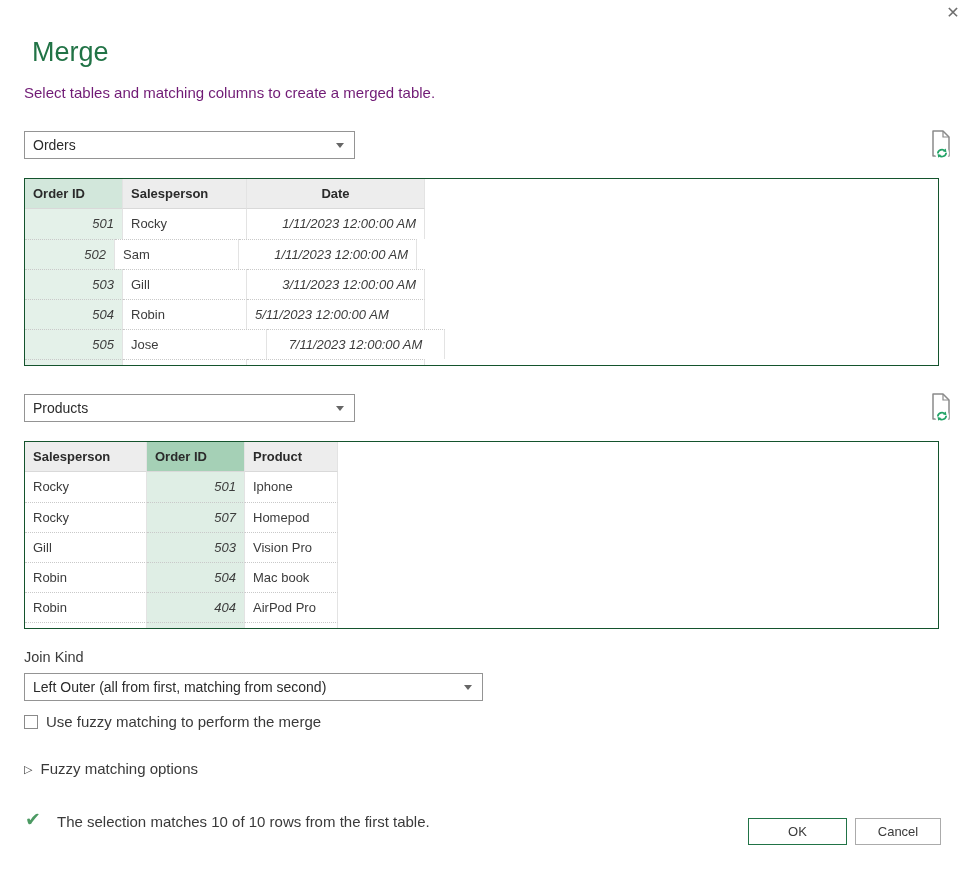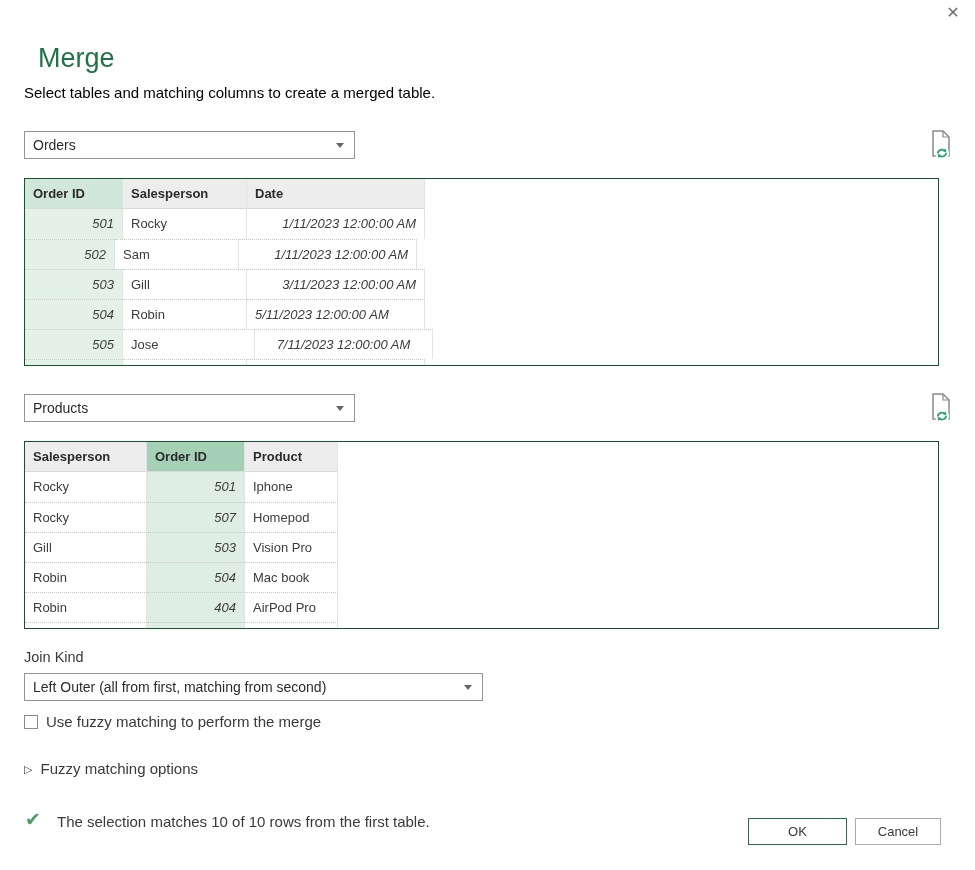--- a/index.html
+++ b/index.html
@@ -4,22 +4,22 @@
 <style>
   html,body{margin:0;padding:0;background:#fff;}
   .dialog{
     position:relative;width:975px;height:870px;background:#FFFFFF;
     font-family:"Liberation Sans","DejaVu Sans",sans-serif;color:#3A3A3A;overflow:hidden;
   }
   .close-btn{
     position:absolute;left:941px;top:1px;width:24px;height:24px;
     font-size:16px;color:#6E6E6E;text-align:center;line-height:24px;cursor:pointer;
   }
-  .title{position:absolute;left:23px;top:28px;font-size:27px;font-weight:400;margin:15px;}
-  .subtitle{position:absolute;left:24px;top:84px;font-size:15px;margin:0;color:#000000;}
+  .title{position:absolute;left:23px;top:28px;font-size:27px;font-weight:400;margin:9px;}
+  .subtitle{position:absolute;left:24px;top:84px;font-size:15px;margin:0;color:#701a75;}
 
   .pq-select{
     position:absolute;left:24px;width:331px;height:28px;box-sizing:border-box;
     border:1px solid #949494;background:#fff;font-size:14px;color:#2B2B2B;
     line-height:26px;padding-left:8px;cursor:pointer;
   }
   .pq-select .caret{
     position:absolute;right:10px;top:11px;width:0;height:0;
     border-left:4px solid transparent;border-right:4px solid transparent;
     border-top:5px solid #666;
@@ -88,21 +88,21 @@
     <circle cx="13" cy="24" r="7" fill="#FFFFFF"></circle>
     <path class="refresh-stroke" d="M8.8 24.5 a4.2 4.2 0 0 1 7.2 -2.6" fill="none" stroke="#21A366" stroke-width="1.7"></path>
     <polygon class="refresh-fill" points="16.8,19.4 17.4,23.2 13.8,22.2" fill="#21A366"></polygon>
     <path class="refresh-stroke" d="M17.2 23.7 a4.2 4.2 0 0 1 -7.2 2.6" fill="none" stroke="#21A366" stroke-width="1.7"></path>
     <polygon class="refresh-fill" points="9.2,28.8 8.6,25 12.2,26" fill="#21A366"></polygon>
   </svg>
   <div class="tablebox" id="table-first">
       <div class="pq-head">
         <div class="cell" style="width: 98px; text-align: left; background: rgb(210, 231, 219);">Order ID</div>
         <div class="cell" style="width: 124px; text-align: left;">Salesperson</div>
-        <div class="cell" style="width: 178px; text-align: left;">Date</div>
+        <div class="cell" style="width: 178px; text-align: center;">Date</div>
       </div>
       <div class="pq-row">
         <div class="cell" style="width: 98px; text-align: right; font-style: italic; background: rgb(228, 241, 233);">501</div>
         <div class="cell" style="width: 124px; text-align: left;">Rocky</div>
         <div class="cell" style="width: 178px; text-align: right; font-style: italic;">1/11/2023 12:00:00 AM</div>
       </div>
       <div class="pq-row">
         <div class="cell" style="width: 90px; text-align: right; font-style: italic; background: rgb(228, 241, 233);">502</div>
         <div class="cell" style="width: 124px; text-align: left;">Sam</div>
         <div class="cell" style="width: 178px; text-align: right; font-style: italic;">1/11/2023 12:00:00 AM</div>
@@ -112,21 +112,21 @@
         <div class="cell" style="width: 124px; text-align: left;">Gill</div>
         <div class="cell" style="width: 178px; text-align: right; font-style: italic;">3/11/2023 12:00:00 AM</div>
       </div>
       <div class="pq-row">
         <div class="cell" style="width: 98px; text-align: right; font-style: italic; background: rgb(228, 241, 233);">504</div>
         <div class="cell" style="width: 124px; text-align: left;">Robin</div>
         <div class="cell" style="width: 178px; text-align: left; font-style: italic;">5/11/2023 12:00:00 AM</div>
       </div>
       <div class="pq-row">
         <div class="cell" style="width: 98px; text-align: right; font-style: italic; background: rgb(228, 241, 233);">505</div>
-        <div class="cell" style="width: 132px; text-align: left;">Jose</div>
+        <div class="cell" style="width: 144px; text-align: left;">Jose</div>
         <div class="cell" style="width: 178px; text-align: center; font-style: italic;">7/11/2023 12:00:00 AM</div>
       </div>
       <div class="pq-row filler">
         <div class="cell" style="width: 98px; background: rgb(228, 241, 233);"></div>
         <div class="cell" style="width: 124px;"></div>
         <div class="cell" style="width: 178px;"></div>
       </div>
     </div>
 
   <div class="pq-select" id="select-second">

